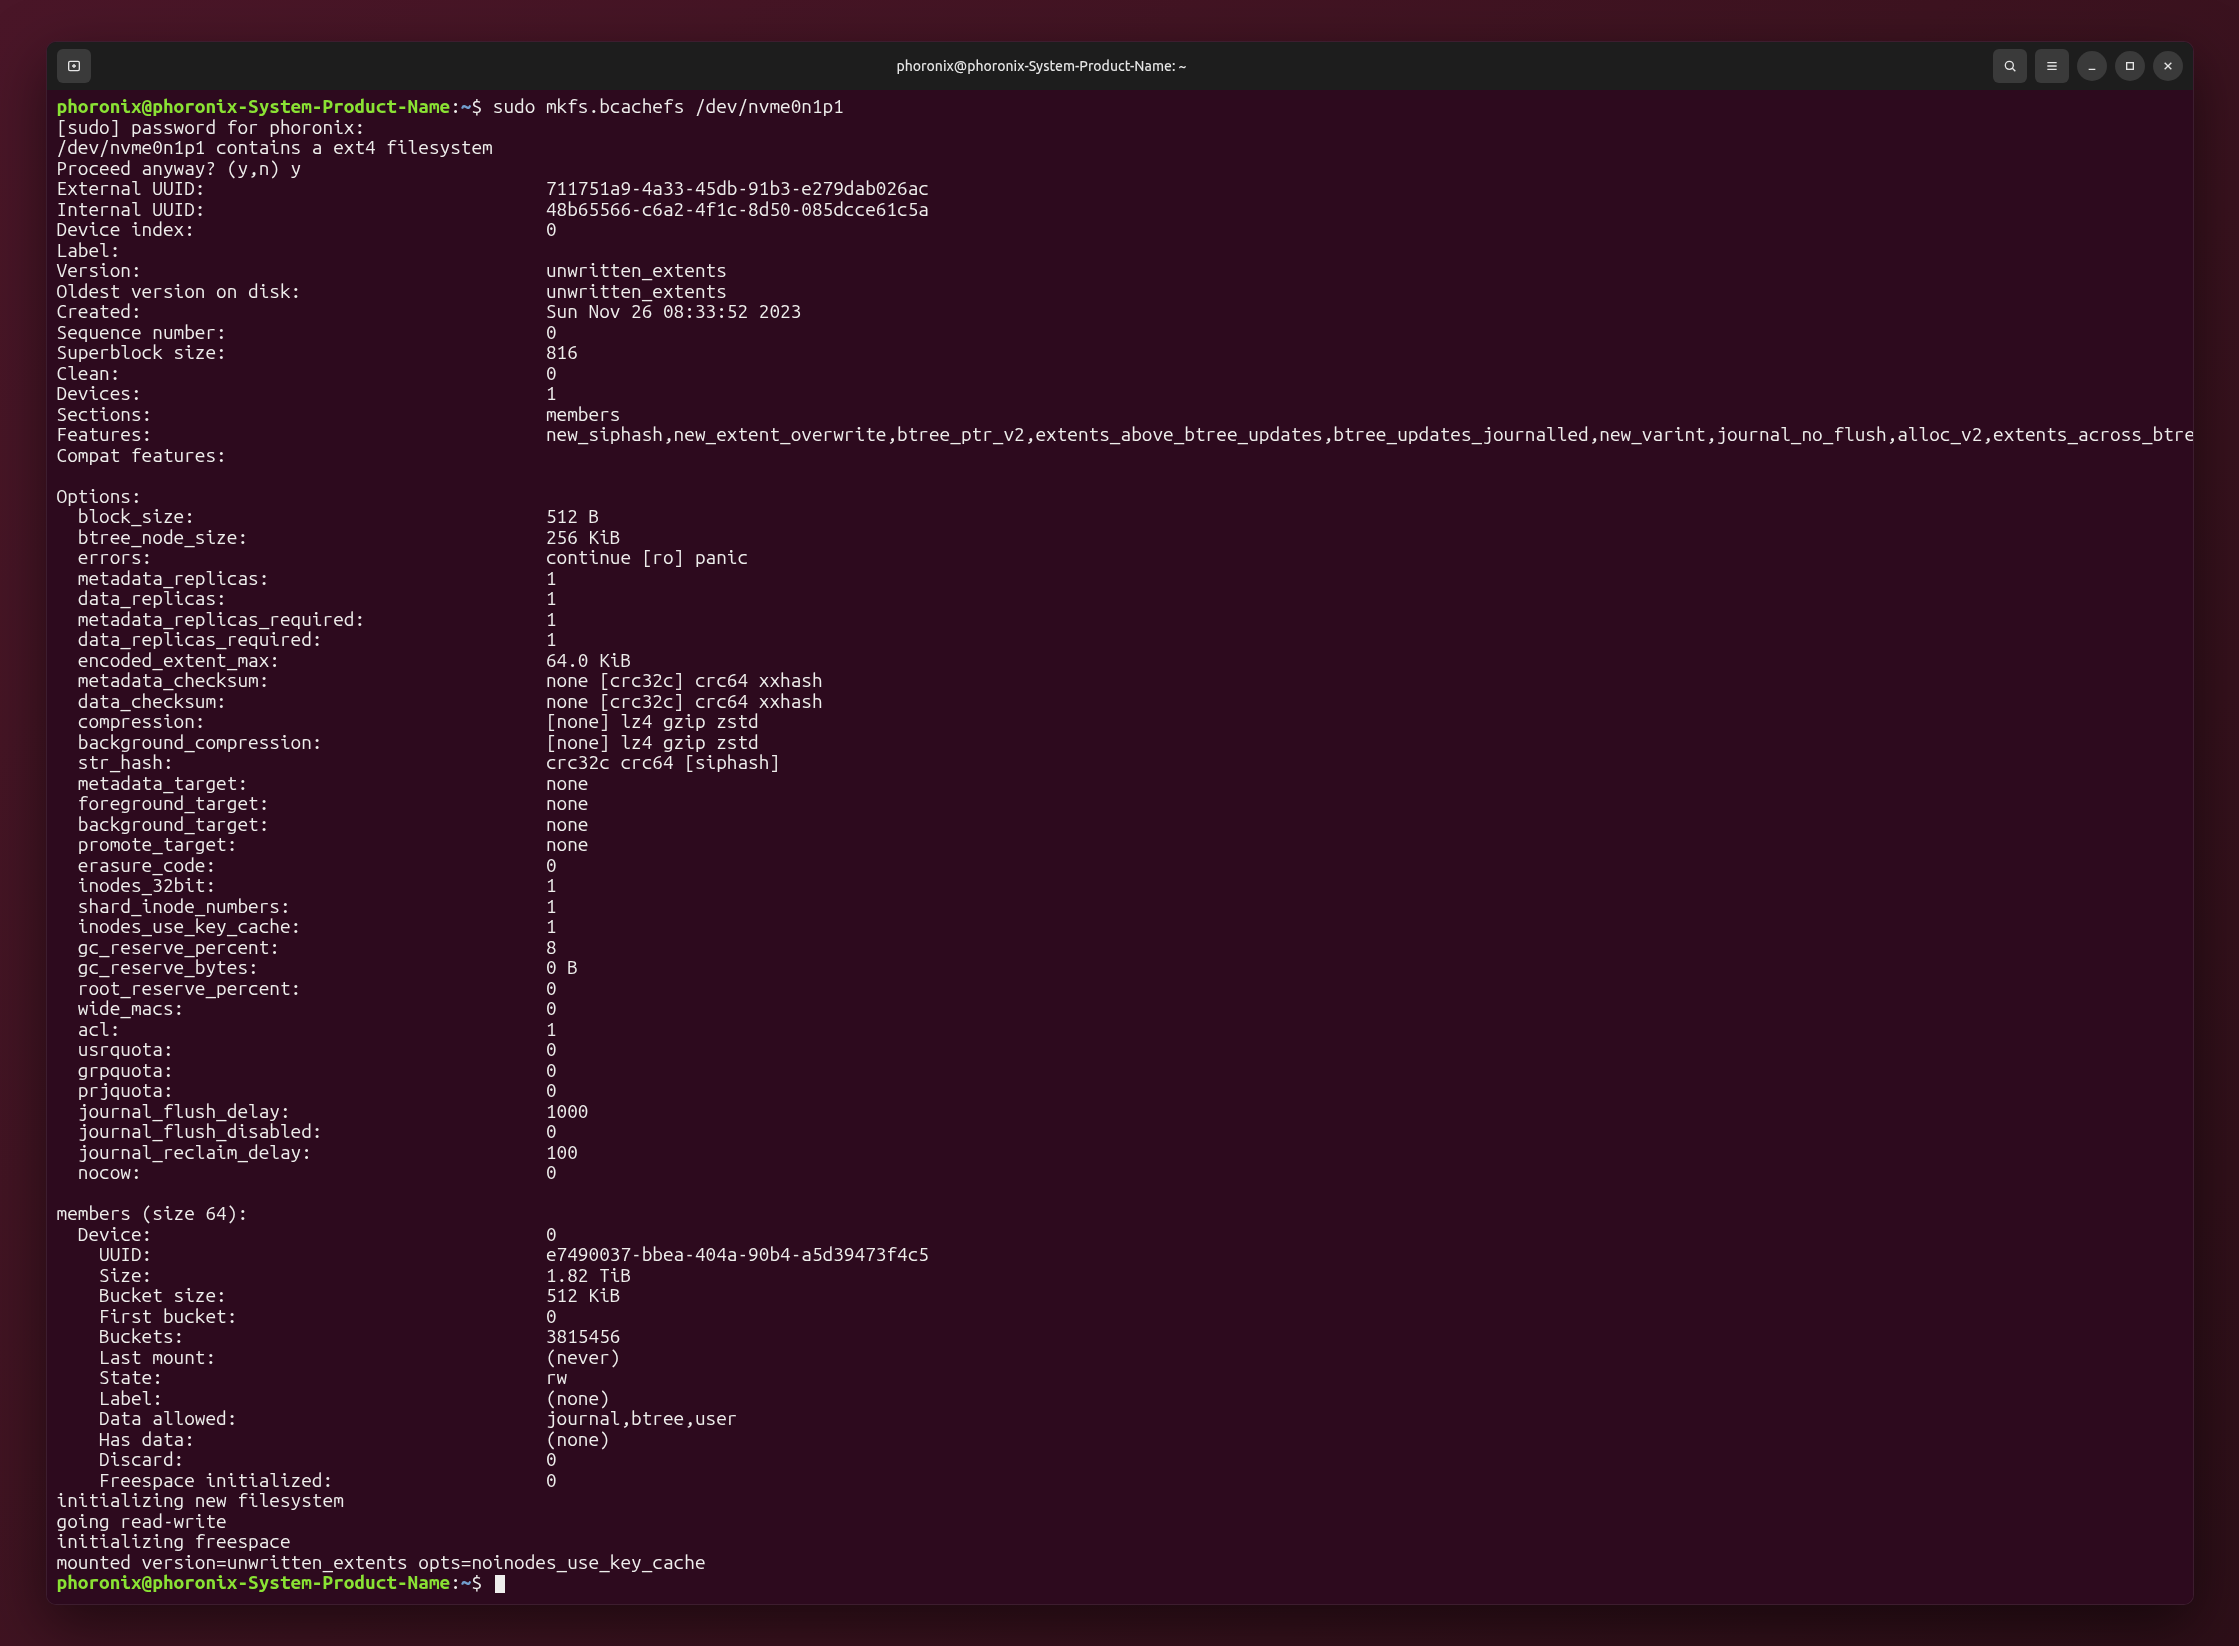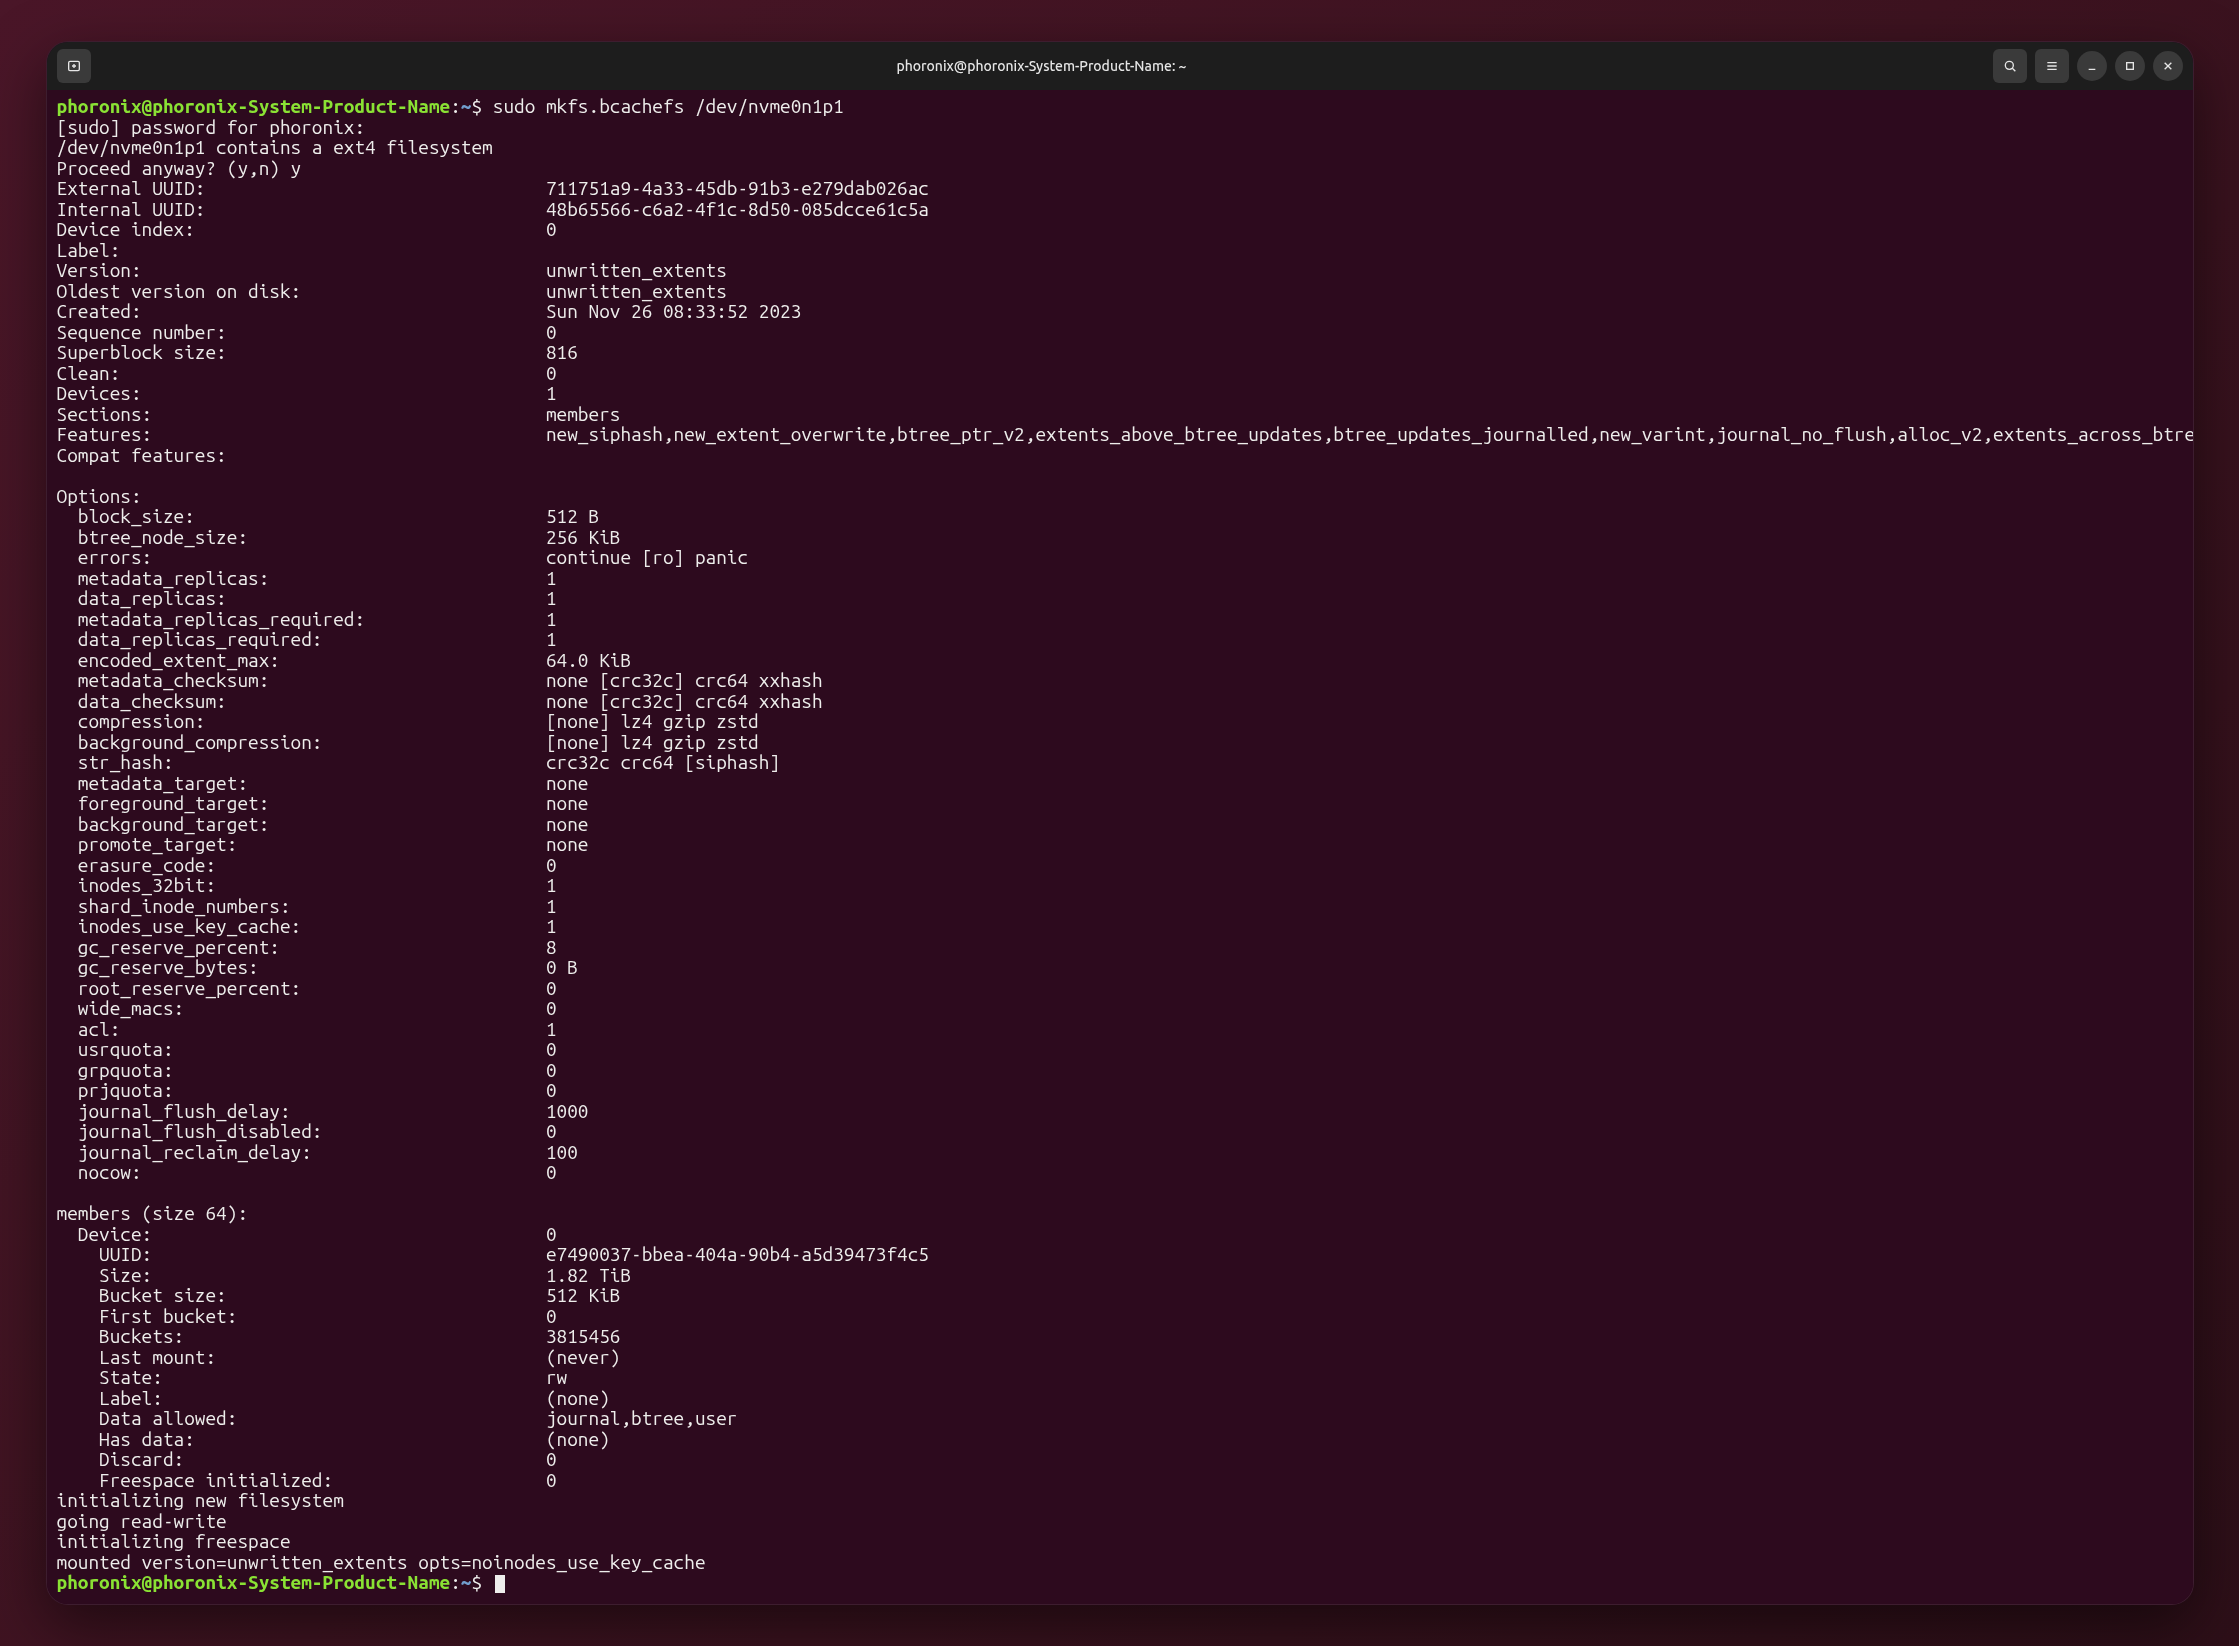--- a/index.html
+++ b/index.html
@@ -10,21 +10,21 @@
     font-family: "Ubuntu Mono", "DejaVu Sans Mono", monospace;
     overflow: hidden;
     display: flex;
     align-items: center;
     justify-content: center;
   }
   .window {
     width: 2148px;
     height: 1564px;
     background: #2d0a1e;
-    border-radius: 22px;
+    border-radius: 10px;
     box-shadow: 0 20px 59px rgba(0,0,0,0.5);
     overflow: hidden;
     display: flex;
     flex-direction: column;
     border: 1px solid rgba(255,255,255,0.08);
   }
   .titlebar {
     height: 48px;
     background: #1d1d1d;
     display: flex;

